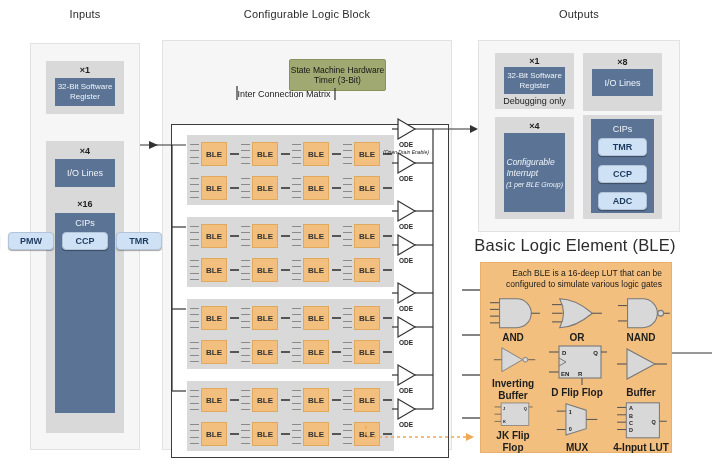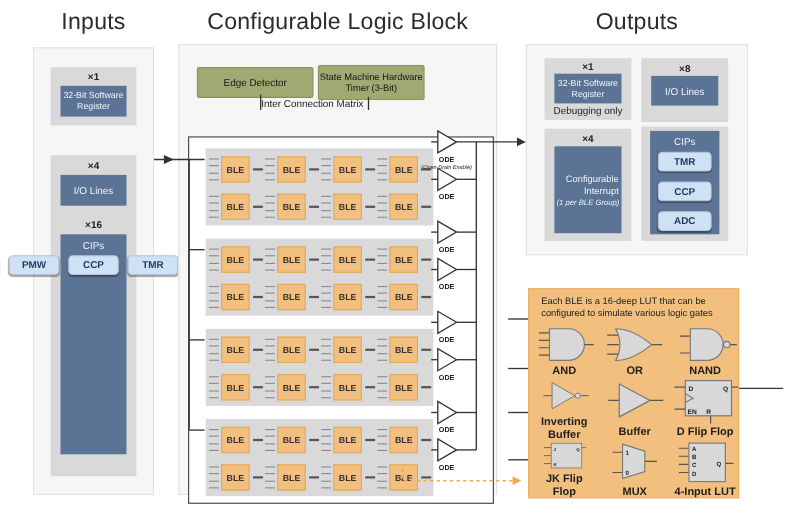--- a/index.html
+++ b/index.html
@@ -1,18 +1,18 @@
 <!DOCTYPE html>
 <html style="--panel-blue: #5b7496; --light-button: #cfe1f5; --green: #9fa971; --ble-orange: #f3bf7e; --dashed-arrow: #f0a851;"><head>
 <meta charset="utf-8">
 <style>
   html,body{margin:0;padding:0;background:#fff;}
   .stage{position:relative;width:720px;height:472px;background:#ffffff;
          font-family:"Liberation Sans",sans-serif;overflow:hidden;}
-  .title{position:absolute;font-size:21px;color:#2b2b2b;text-align:center;font-weight:400;letter-spacing:.2px;}
+  .title{position:absolute;font-size:11px;color:#2b2b2b;text-align:center;font-weight:400;letter-spacing:.2px;}
   .panel{position:absolute;background:#f6f6f6;border:1px solid #e2e2e2;box-sizing:border-box;}
   .gbox{position:absolute;background:#d9d9d9;}
   .count{position:absolute;width:100%;text-align:center;font-size:9px;font-weight:700;color:#222;}
   .bluebox{position:absolute;background:var(--panel-blue);color:#eef3f8;display:flex;
            align-items:center;justify-content:center;text-align:center;}
   .note{position:absolute;width:100%;text-align:center;font-size:9px;color:#222;}
   .darkcol{position:absolute;background:var(--panel-blue);display:flex;flex-direction:column;align-items:center;}
   .darkhdr{font-size:9px;color:#eef3f8;margin:5px 0 2px 0;}
   .chip{background:var(--light-button);border:1px solid #b3c4d8;border-radius:4px;
         box-shadow:0 1px 1px rgba(0,0,0,.35);color:#1c3a5e;font-size:9px;font-weight:700;
@@ -25,21 +25,21 @@
   .ble-group{position:absolute;background:#d9d9d9;}
   .ble-row{position:absolute;left:3px;display:flex;align-items:center;height:24px;}
   .cell{display:flex;align-items:center;width:51px;}
   .pins{width:9px;height:21px;display:flex;flex-direction:column;justify-content:space-between;}
   .pins span{display:block;height:1px;background:#8a8a8a;}
   .bleBox{width:26px;height:24px;margin-left:2px;background:var(--ble-orange);border:1px solid #e0a95e;
           box-sizing:border-box;font-size:8px;font-weight:700;color:#333;display:flex;
           align-items:center;justify-content:center;}
   .dash{width:9px;height:2px;background:#555;margin-left:3px;}
   .orangebox{position:absolute;background:var(--ble-orange);border:1px solid #e8b06a;box-sizing:border-box;}
-  .desc{position:absolute;left:11px;top:5px;width:170px;text-align:left;font-size:8.5px;
+  .desc{position:absolute;left:11px;top:5px;width:170px;text-align:right;font-size:8.5px;
         line-height:1.25;color:#1b1b1b;}
   .gates{position:absolute;left:0;top:32px;width:192px;display:grid;
          grid-template-columns:repeat(3,64px);grid-template-rows:48px 58px 52px;justify-content:center;}
   .gcell{display:flex;flex-direction:column;align-items:center;}
   .glabel{font-size:10px;font-weight:700;color:#1d1d1d;text-align:center;line-height:1.15;max-width:56px;}
   .gate{fill:#d8d8d8;stroke:#787878;stroke-width:1.1;}
   .gwire{stroke:#555;stroke-width:1.1;}
   .clk{fill:none;stroke:#787878;stroke-width:1;}
   .pin{font:700 6px "Liberation Sans",sans-serif;fill:#222;}
   #wires{position:absolute;left:0;top:0;pointer-events:none;z-index:10;}
@@ -52,20 +52,21 @@
   #wires .odenote{font:italic 400 5px "Liberation Sans",sans-serif;fill:#222;text-anchor:middle;}
 </style>
 </head>
 <body>
 
 <div class="stage">
 
   <div class="title" style="left:30px;top:8px;width:110px;">Inputs</div>
   <div class="title" style="left:162px;top:8px;width:290px;">Configurable Logic Block</div>
   <div class="title" style="left:478px;top:8px;width:202px;">Outputs</div>
+  <div class="title" style="left:470px;top:236px;width:210px;font-size:16.5px;">Basic Logic Element (BLE)</div>
 
   <div class="panel" style="left:30px;top:43px;width:110px;height:407px;">
     <div class="gbox" style="left:15px;top:17px;width:78px;height:53px;">
       <div class="count" style="top:4px;">×1</div>
       <div class="bluebox" style="left:9px;top:17px;width:60px;height:28px;font-size:8px;line-height:1.2;">32-Bit Software Register</div>
     </div>
     <div class="gbox" style="left:15px;top:97px;width:78px;height:292px;">
       <div class="count" style="top:5px;">×4</div>
       <div class="bluebox" style="left:9px;top:18px;width:60px;height:28px;font-size:9px;">I/O Lines</div>
       <div class="count" style="top:58px;">×16</div>
@@ -78,21 +79,20 @@
             <div class="chip" style="width: 44px;">CCP</div>
             <div class="chip" style="width: 44px;">TMR</div>
             <div class="chip" style="width: 44px;">CMP</div>
             <div class="chip" style="width: 44px;">SPI</div>
           </div>
       </div>
     </div>
   </div>
 
   <div class="panel" style="left:162px;top:40px;width:290px;height:410px;">
-    <div class="greenbox" style="left:16px;top:20px;width:104px;height:26px;">Edge Detector</div>
     <div class="greenbox" style="left:126px;top:18px;width:95px;height:30px;font-size:8.5px;">State Machine Hardware Timer (3-Bit)</div>
     <div class="matrixlbl" style="left:36px;top:48px;width:170px;">Inter Connection Matrix</div>
     <div class="innerRect" style="left:8px;top:60px;width:278px;height:334px;margin-top:23px;">
         <div class="ble-group" style="left: 15px; top: 10px; width: 207px; height: 70px;">
           <div class="ble-row" style="top: 7px;">
             <div class="cell">
               <div class="pins">
                 <span></span>
                 <span></span>
                 <span></span>
@@ -438,21 +438,21 @@
 
   <div class="panel" style="left:478px;top:40px;width:202px;height:192px;">
     <div class="gbox" style="left:16px;top:12px;width:79px;height:56px;">
       <div class="count" style="top:3px;">×1</div>
       <div class="bluebox" style="left:9px;top:14px;width:61px;height:27px;font-size:8px;line-height:1.2;">32-Bit Software Register</div>
       <div class="note" style="top:43px;">Debugging only</div>
     </div>
     <div class="gbox" style="left:16px;top:76px;width:79px;height:102px;">
       <div class="count" style="top:4px;">×4</div>
       <div class="darkcol" style="left:9px;top:16px;width:61px;height:79px;justify-content:center;">
-        <div style="font-size:8.5px;color:#eef3f8;text-align:right;width:56px;line-height:1.25;">Configurable Interrupt</div>
+        <div style="font-size:8.5px;color:#eef3f8;text-align:left;width:56px;line-height:1.25;font-style:italic;">Configurable Interrupt</div>
         <div style="font-size:7px;font-style:italic;color:#eef3f8;text-align:center;margin-top:3px;">(1 per BLE Group)</div>
       </div>
     </div>
     <div class="gbox" style="left:104px;top:12px;width:79px;height:58px;">
       <div class="count" style="top:4px;">×8</div>
       <div class="bluebox" style="left:9px;top:16px;width:61px;height:27px;font-size:9px;">I/O Lines</div>
     </div>
     <div class="gbox" style="left:104px;top:74px;width:79px;height:104px;">
       <div class="darkcol" style="left:8px;top:4px;width:63px;height:94px;">
         <div class="darkhdr">CIPs</div>
@@ -507,42 +507,42 @@
         <svg width="60" height="44" viewBox="0 0 60 44">
           <line class="gwire" x1="6" y1="21" x2="16" y2="21"></line>
           <polygon class="gate" points="16,6 16,36 42,21"></polygon>
           <circle class="gate" cx="45.5" cy="21" r="3"></circle>
           <line class="gwire" x1="49" y1="21" x2="58" y2="21"></line>
         </svg>
         <div class="glabel">Inverting Buffer</div>
       </div>
 
       <div class="gcell">
-        <svg width="60" height="44" viewBox="0 0 60 44">
-          <line class="gwire" x1="6" y1="21" x2="16" y2="21"></line>
-          <polygon class="gate" points="16,6 16,36 44,21"></polygon>
-          <line class="gwire" x1="44" y1="21" x2="56" y2="21"></line>
-        </svg>
-        <div class="glabel">Buffer</div>
-      </div>
-
-      <div class="gcell">
         <svg width="64" height="44" viewBox="0 0 64 44">
           <line class="gwire" x1="4" y1="9" x2="14" y2="9"></line>
             <line class="gwire" x1="4" y1="29" x2="14" y2="29"></line>
           <rect class="gate" x="14" y="3" width="42" height="32"></rect>
           <polyline class="clk" points="14,15 21,19 14,23"></polyline>
           <line class="gwire" x1="56" y1="9" x2="62" y2="9"></line>
           <line class="gwire" x1="37" y1="35" x2="37" y2="42"></line>
           <text class="pin" x="17" y="12">D</text>
           <text class="pin" x="53" y="12" text-anchor="end">Q</text>
           <text class="pin" x="16" y="33">EN</text>
           <text class="pin" x="33" y="33">R</text>
         </svg>
         <div class="glabel">D Flip Flop</div>
+      </div>
+
+      <div class="gcell">
+        <svg width="60" height="44" viewBox="0 0 60 44">
+          <line class="gwire" x1="6" y1="21" x2="16" y2="21"></line>
+          <polygon class="gate" points="16,6 16,36 44,21"></polygon>
+          <line class="gwire" x1="44" y1="21" x2="56" y2="21"></line>
+        </svg>
+        <div class="glabel">Buffer</div>
       </div>
 
       <div class="gcell">
         <svg width="64" height="44" viewBox="0 0 64 44">
           <line class="gwire" x1="4" y1="9" x2="14" y2="9"></line>
             <line class="gwire" x1="4" y1="20" x2="14" y2="20"></line>
           <line class="gwire" x1="4" y1="31" x2="14" y2="31"></line>
           <rect class="gate" x="14" y="3" width="42" height="34"></rect>
           <line class="gwire" x1="56" y1="9" x2="62" y2="9"></line>
           <text class="pin" x="17" y="13">J</text>

